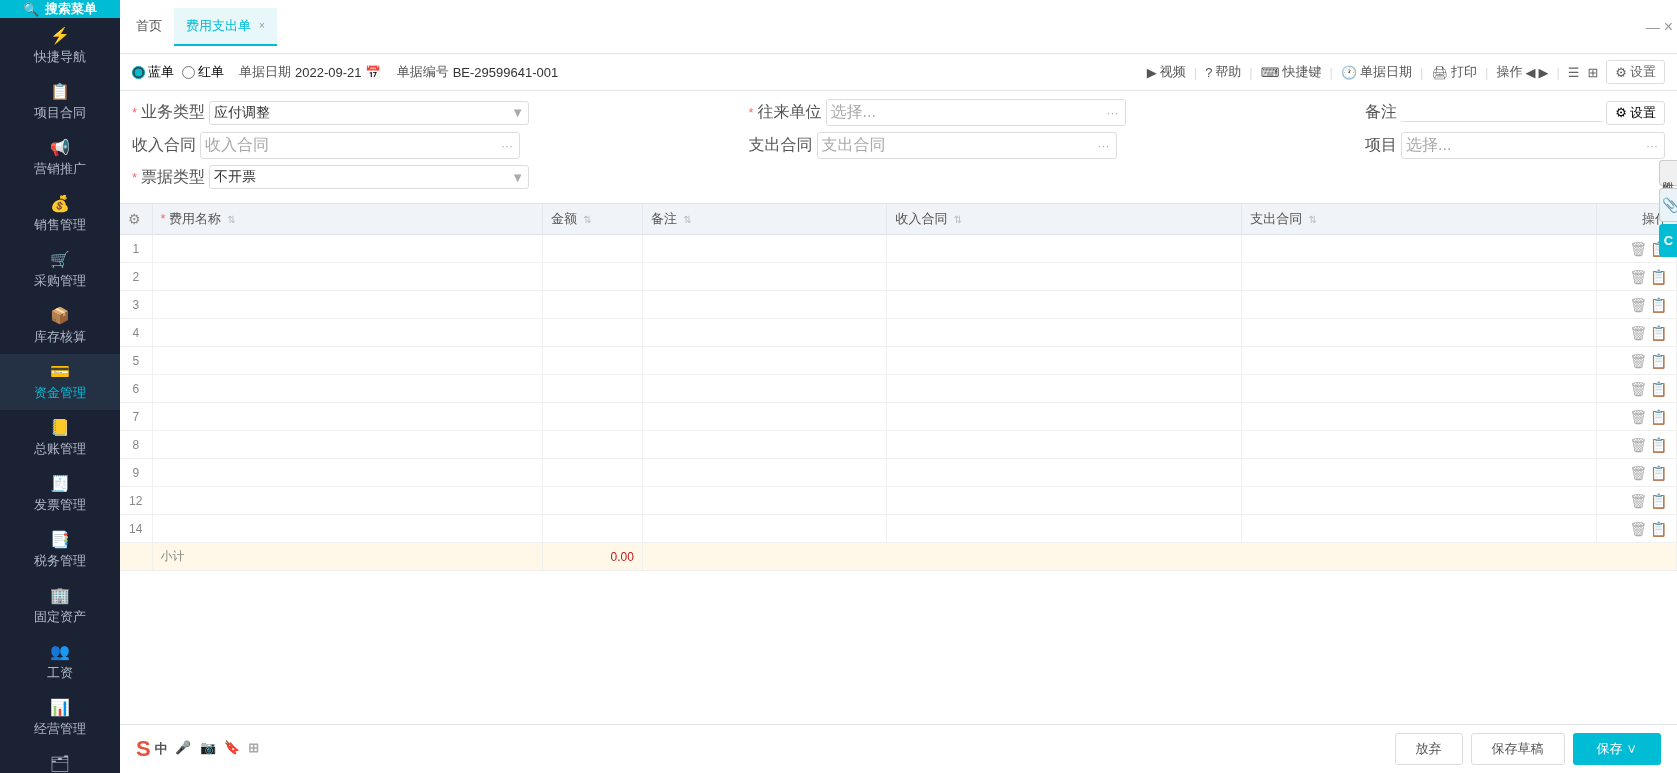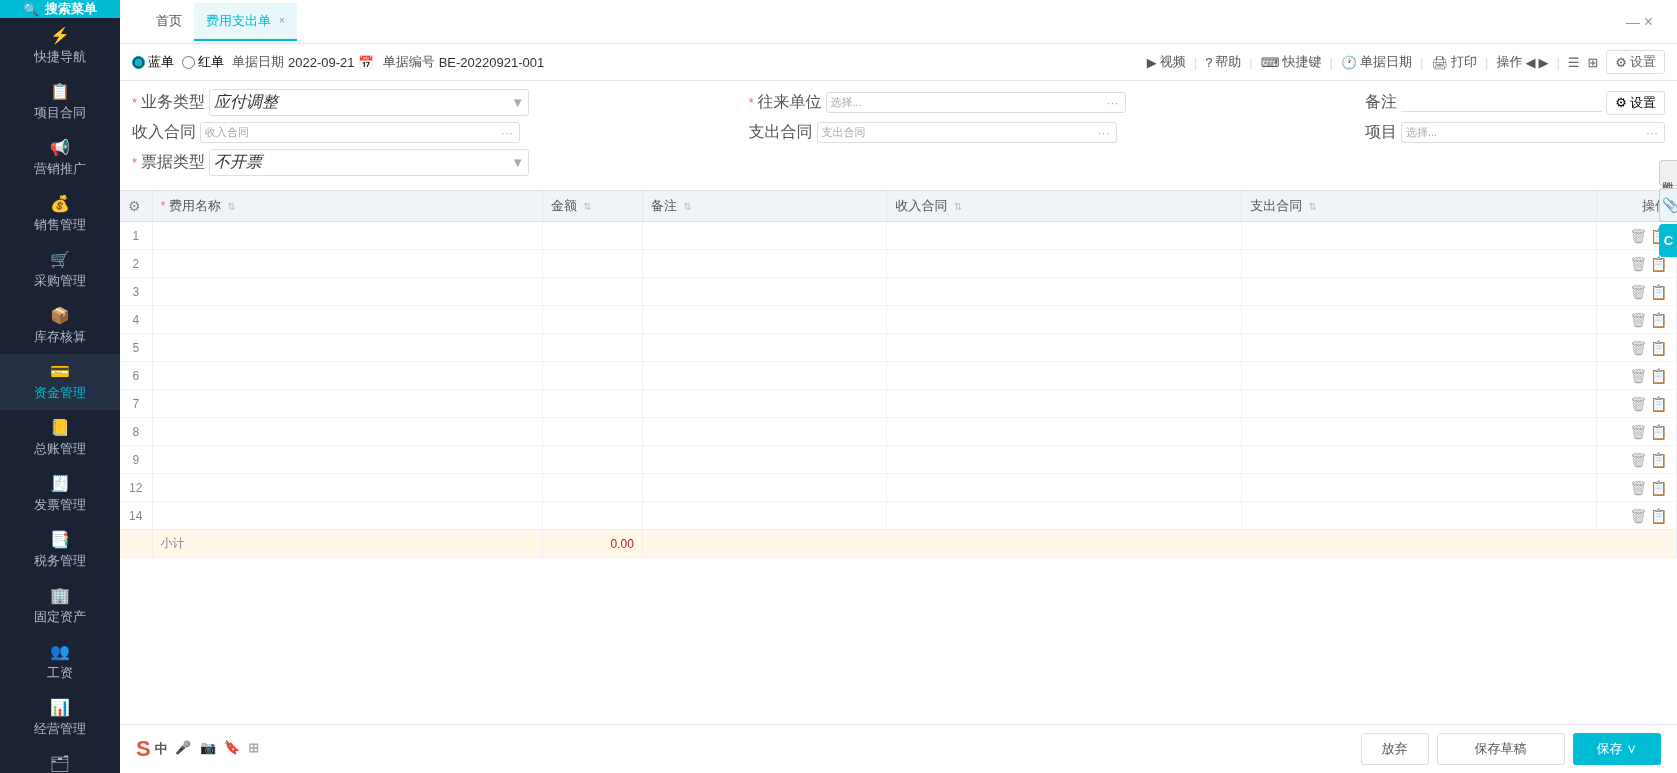--- a/index.html
+++ b/index.html
@@ -47,22 +47,22 @@
       height: 100%;
       overflow: hidden;
     }
 
     
     .tabs {
       background: #fff;
       border-bottom: 1px solid #e0e4ea;
       display: flex;
       align-items: center;
-      padding: 0 24px;
-      height: 44px;
+      padding: 0 4px;
+      height: 54px;
       flex-shrink: 0;
     }
     .tab {
       padding: 0 12px;
       height: 38px;
       display: flex;
       align-items: center;
       cursor: pointer;
       color: #555;
       border-bottom: 2px solid transparent;
@@ -76,21 +76,21 @@
     }
     .tab-close { font-size: 10px; color: #999; cursor: pointer; margin-left: 4px; }
 
     
     .toolbar {
       background: #fff;
       border-bottom: 1px solid #e0e4ea;
       padding: 6px 12px;
       display: flex;
       align-items: center;
-      gap: 8px;
+      gap: 15px;
       flex-shrink: 0;
       font-size: 12px;
     }
     .radio-group { display: flex; align-items: center; gap: 8px; }
     .radio-label { display: flex; align-items: center; gap: 3px; cursor: pointer; }
     .radio-input { accent-color: #00bcd4; }
     .toolbar-field { display: flex; align-items: center; gap: 4px; color: #555; }
     .toolbar-field .field-val { color: #333; font-weight: 500; }
     .toolbar-actions { margin-left: auto; display: flex; align-items: center; gap: 8px; color: #666; font-size: 12px; }
     .toolbar-action-btn { display: flex; align-items: center; gap: 3px; cursor: pointer; color: #555; }
@@ -141,22 +141,22 @@
       display: flex;
       align-items: center;
       border: 1px solid #ddd;
       border-radius: 3px;
       padding: 2px 4px;
       flex: 1;
       background: #fff;
       cursor: pointer;
       justify-content: space-between;
     }
-    .form-select-val { color: #333; font-size: 16px; font-style: italic; }
-    .form-select-placeholder { color: #aaa; font-size: 11px; }
+    .form-select-val { color: #333; font-size: 14px; }
+    .form-select-placeholder { color: #aaa; font-size: 16px; }
     .dots-btn { color: #aaa; cursor: pointer; font-size: 12px; padding: 0 2px; }
 
     
     .table-area {
       flex: 1;
       overflow-y: auto;
       background: #fff;
     }
     table {
       width: 100%;
@@ -207,21 +207,21 @@
     .btn-discard {
       padding: 6px 20px;
       border: 1px solid #ddd;
       border-radius: 3px;
       background: #fff;
       cursor: pointer;
       font-size: 13px;
       color: #555;
     }
     .btn-draft {
-      padding: 6px 37px;
+      padding: 6px 20px;
       border: 1px solid #ddd;
       border-radius: 3px;
       background: #fff;
       cursor: pointer;
       font-size: 13px;
       color: #555;
     }
     .btn-save {
       padding: 6px 24px;
       border: none;
@@ -333,21 +333,21 @@
         <span>红单</span>
       </label>
     </div>
     <div class="toolbar-field">
       <span>单据日期</span>
       <span class="field-val">2022-09-21</span>
       <span style="cursor:pointer; color:#00bcd4;">📅</span>
     </div>
     <div class="toolbar-field">
       <span>单据编号</span>
-      <span class="field-val">BE-20220921-001</span>
+      <span class="field-val">BE-29599641-001</span>
     </div>
     <div class="toolbar-actions">
       <span class="toolbar-action-btn">
         <span>▶</span>
         <span>视频</span>
       </span>
       <span style="color:#ddd;">|</span>
       <span class="toolbar-action-btn">
         <span>?</span>
         <span>帮助</span>

